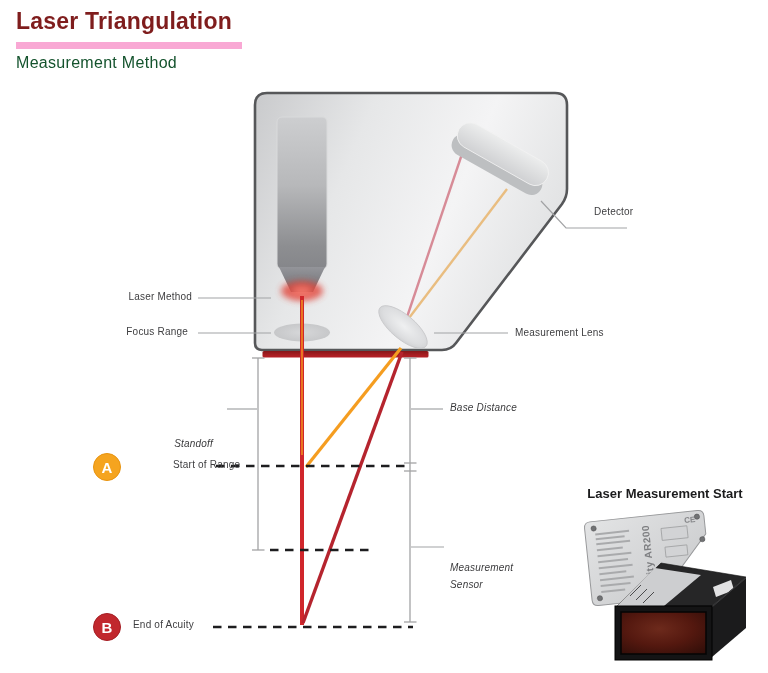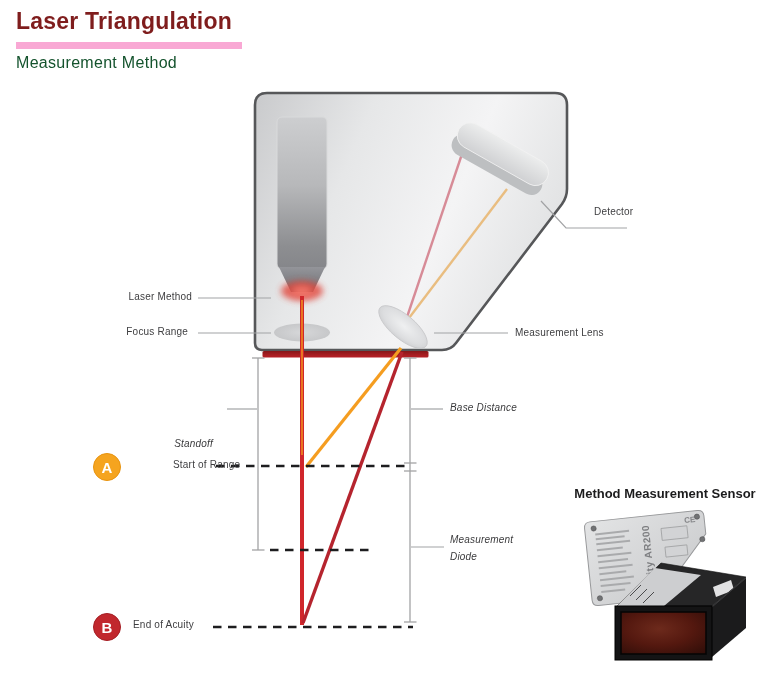--- a/index.html
+++ b/index.html
@@ -20,21 +20,21 @@
   .marker{
     position:absolute;width:28px;height:28px;border-radius:50%;z-index:4;
     color:#fff;font-size:15px;font-weight:700;text-align:center;line-height:28px;
   }
   #marker-a{left:93px;top:453px;background:#f5a41f;border:1px solid #e8930f;box-sizing:border-box;}
   #marker-b{left:93px;top:613px;background:#c1272d;border:1px solid #a51e24;box-sizing:border-box;}
   .inset-caption{
     position:absolute;left:572px;top:486px;width:186px;z-index:3;
     text-align:center;font-size:13px;font-weight:700;color:#1b1b1c;
   }
-  .two-line{line-height:17px;}
+  .two-line{line-height:17px;margin-top:28px;}
   .two-line span{display:block;}
 </style>
 </head>
 <body>
 
 <div id="stage">
 
   <div class="title">Laser Triangulation</div>
   <div class="subtitle">Measurement Method</div>
 
@@ -191,23 +191,23 @@
 
   <div class="lbl" style="left:594px;top:206px;">Detector</div>
   <div class="lbl right" style="left:118px;top:291px;width:74px;">Laser Method</div>
   <div class="lbl right" style="left:118px;top:326px;width:70px;">Focus Range</div>
   <div class="lbl" style="left:515px;top:327px;">Measurement Lens</div>
 
   <div class="lbl it right" style="left:138px;top:402px;width:75px;margin-top:36px;">Standoff</div>
   <div class="lbl it" style="left:450px;top:402px;">Base Distance</div>
   <div class="lbl it two-line" style="left:450px;top:531px;">
     <span>Measurement</span>
-    <span>Diode</span>
+    <span>Sensor</span>
   </div>
   <div class="lbl" style="left:133px;top:459px;margin-left:40px;">Start of Range</div>
   <div class="lbl" style="left:133px;top:619px;">End of Acuity</div>
 
   <div class="marker" id="marker-a">A</div>
   <div class="marker" id="marker-b">B</div>
 
-  <div class="inset-caption">Method Measurement Sensor</div>
+  <div class="inset-caption">Laser Measurement Start</div>
 
 </div>
 
 </body></html>

